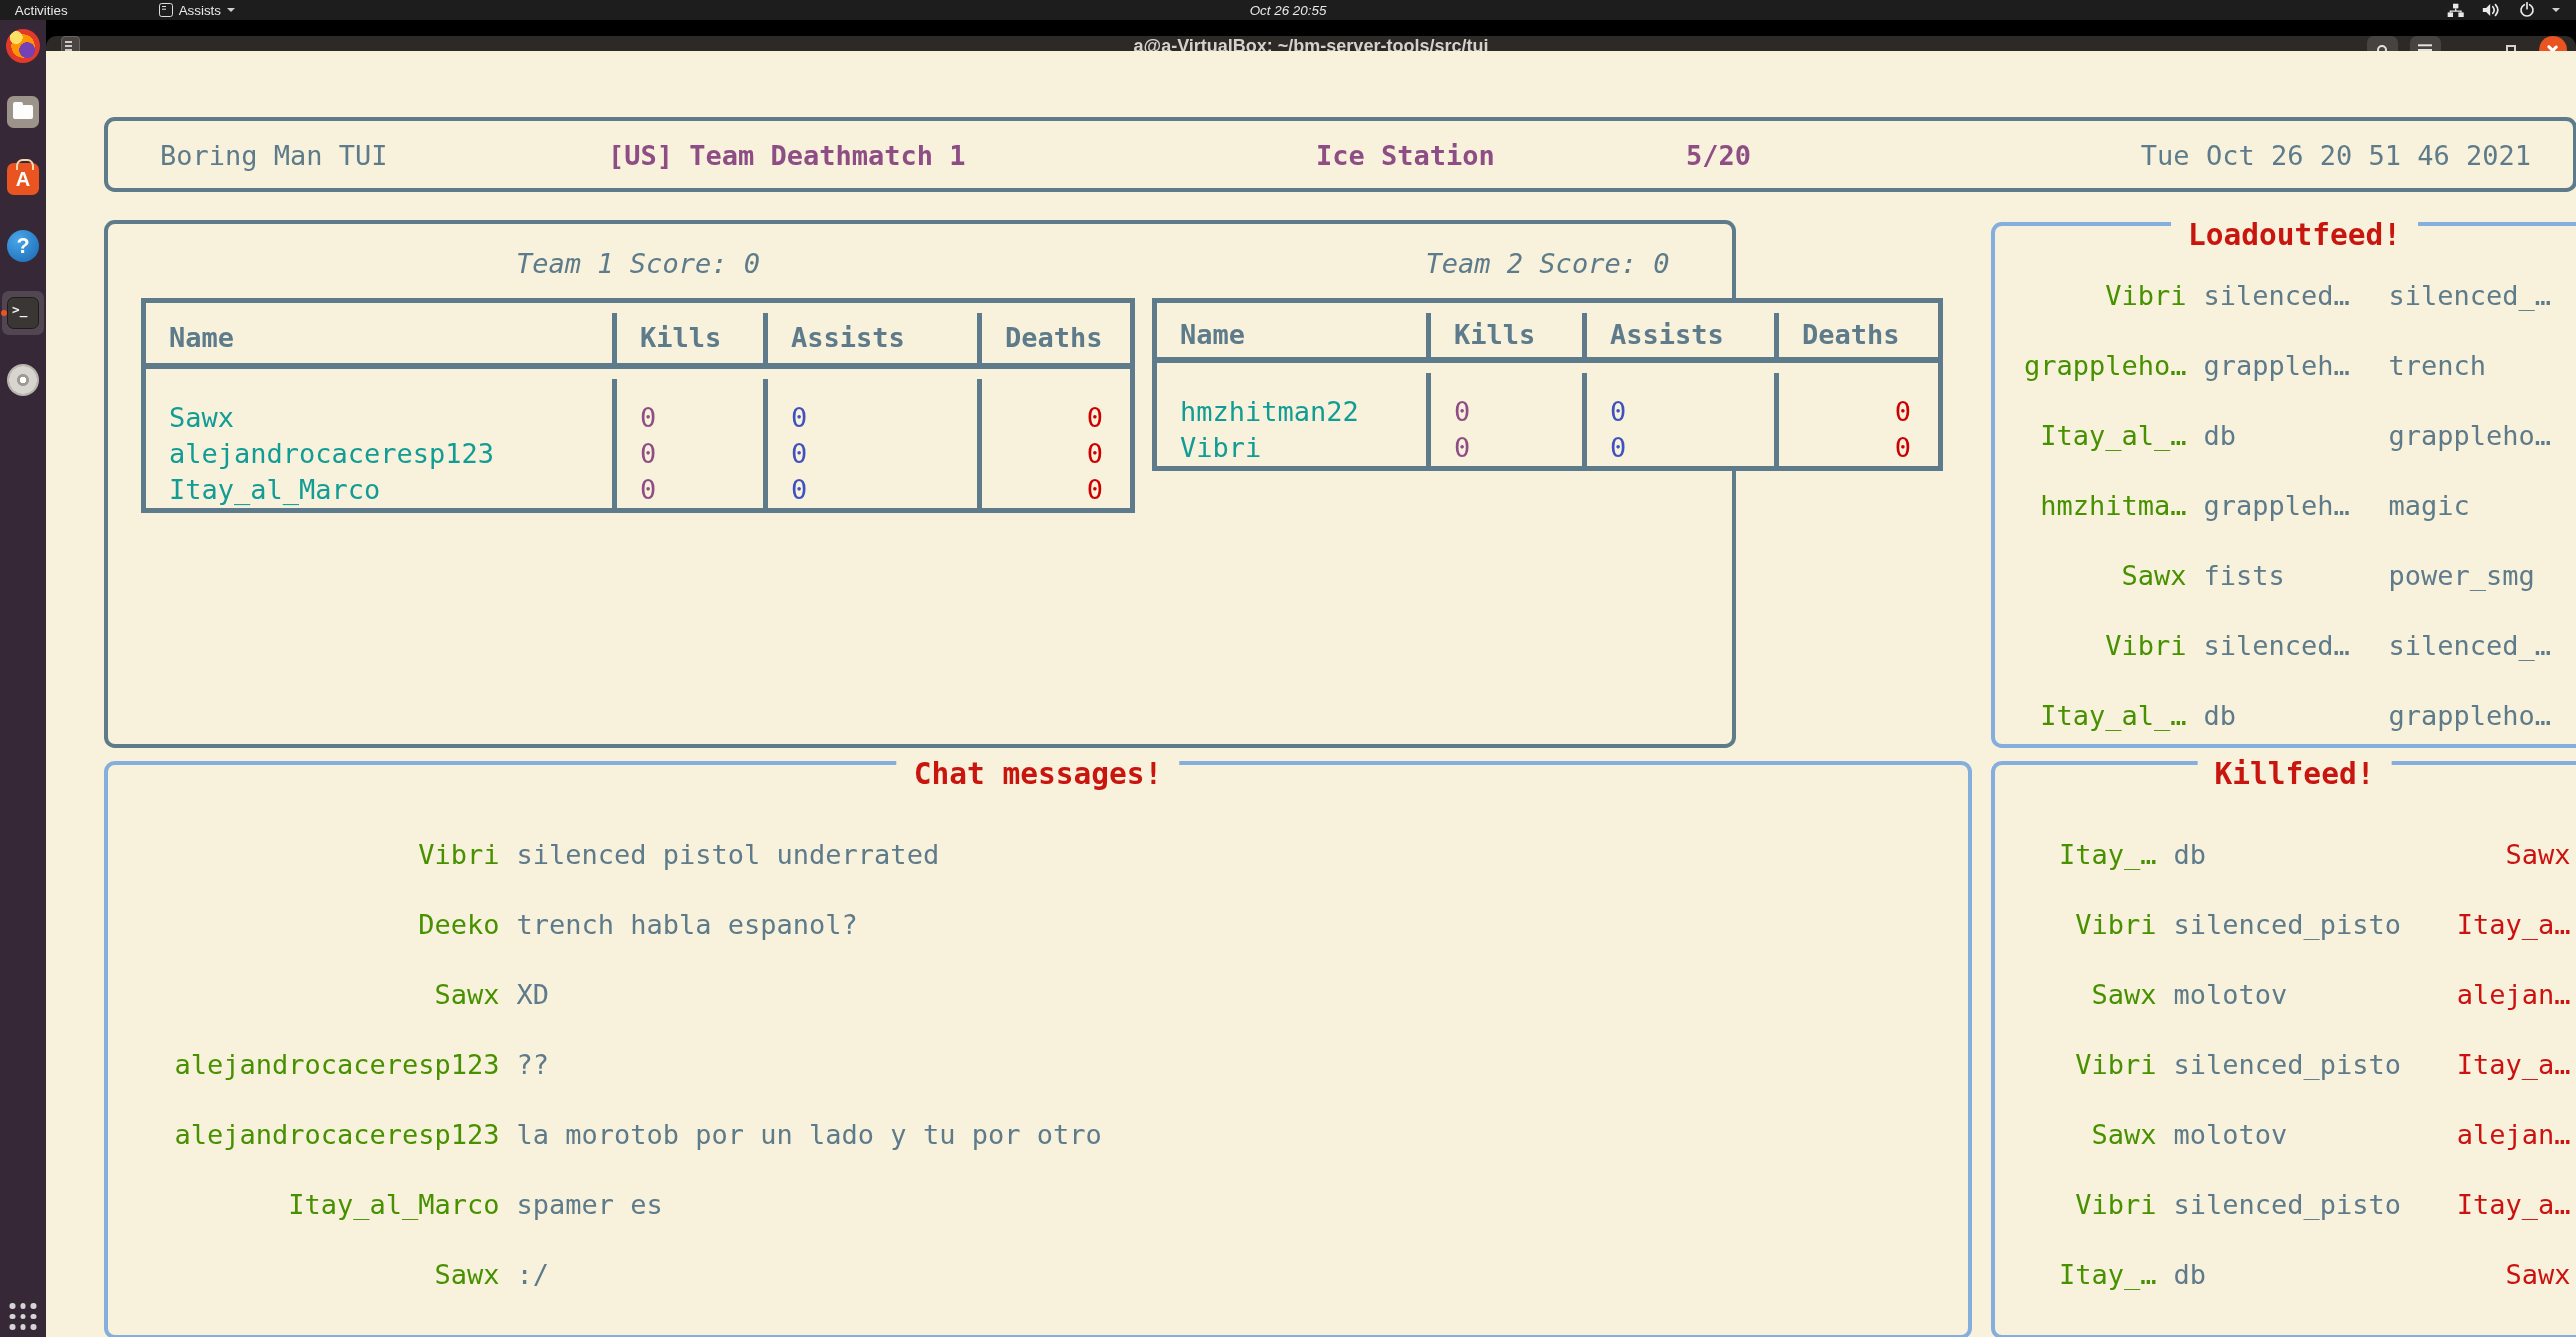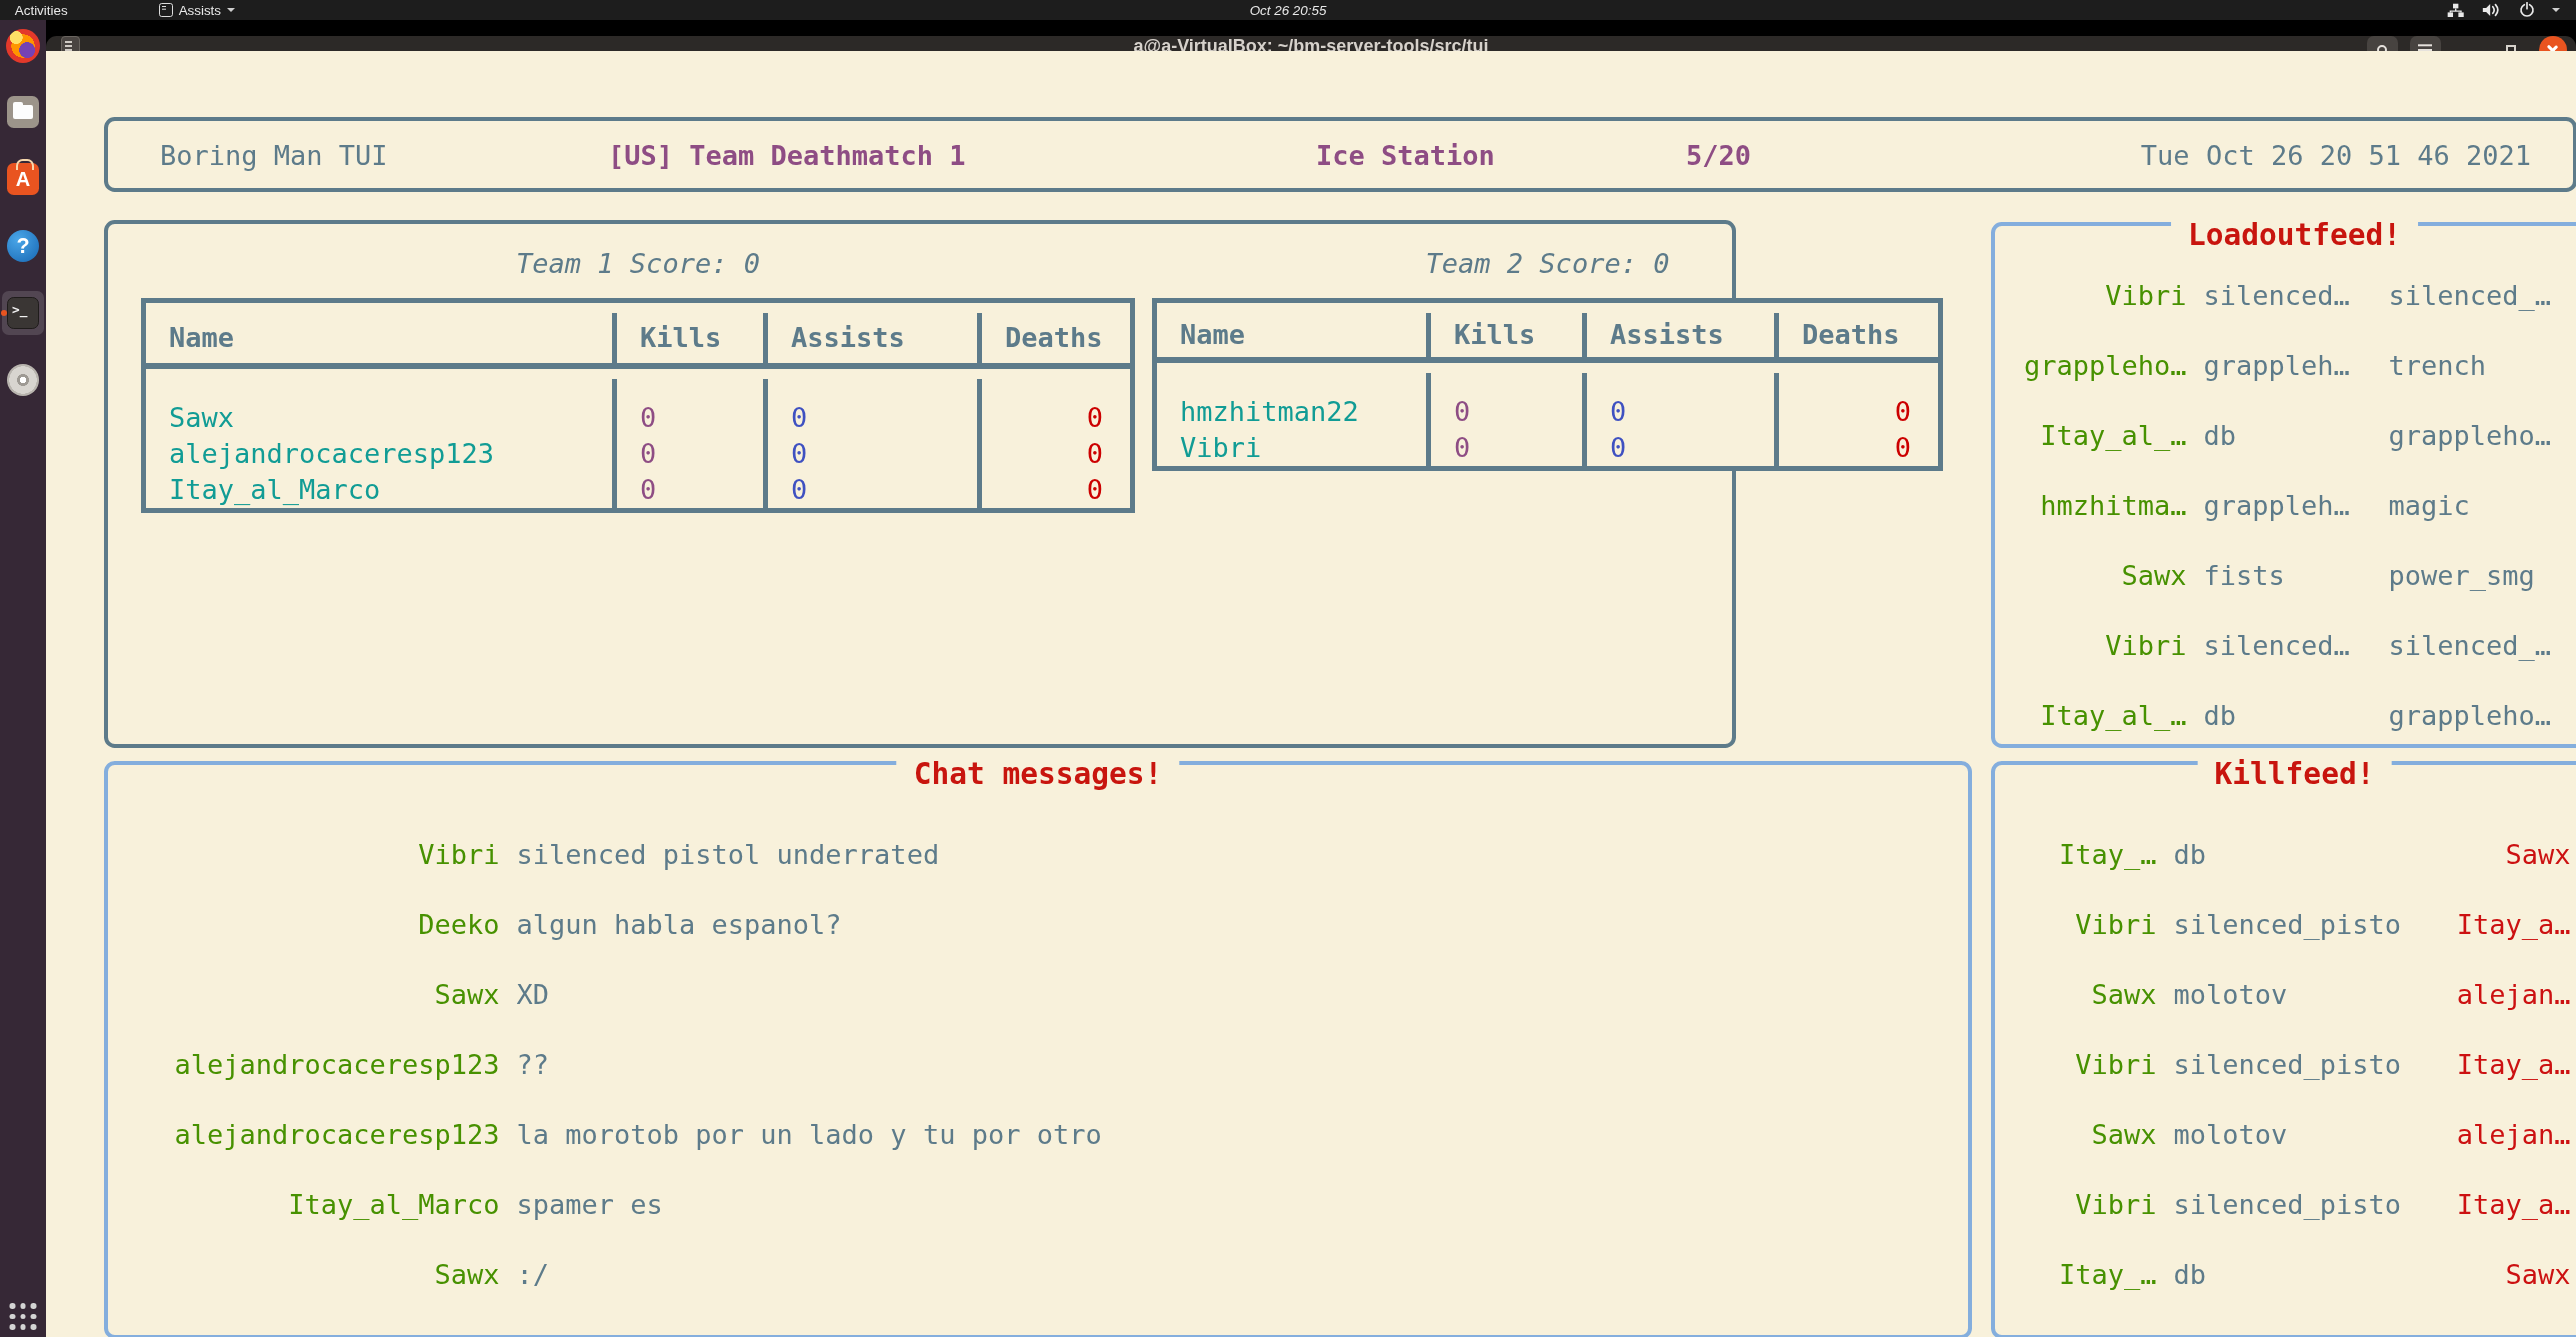--- a/index.html
+++ b/index.html
@@ -313,21 +313,21 @@
 
     <div class="panel blue chat-panel">
       <span class="legend">Chat messages!</span>
       <div class="feed-rows">
         <div class="feed-row chat-row">
           <span class="fname">Vibri</span>
           <span class="fslate">silenced pistol underrated</span>
         </div>
         <div class="feed-row chat-row">
           <span class="fname">Deeko</span>
-          <span class="fslate">algun habla espanol?</span>
+          <span class="fslate">trench habla espanol?</span>
         </div>
         <div class="feed-row chat-row">
           <span class="fname">Sawx</span>
           <span class="fslate">XD</span>
         </div>
         <div class="feed-row chat-row">
           <span class="fname">alejandrocaceresp123</span>
           <span class="fslate">??</span>
         </div>
         <div class="feed-row chat-row">

